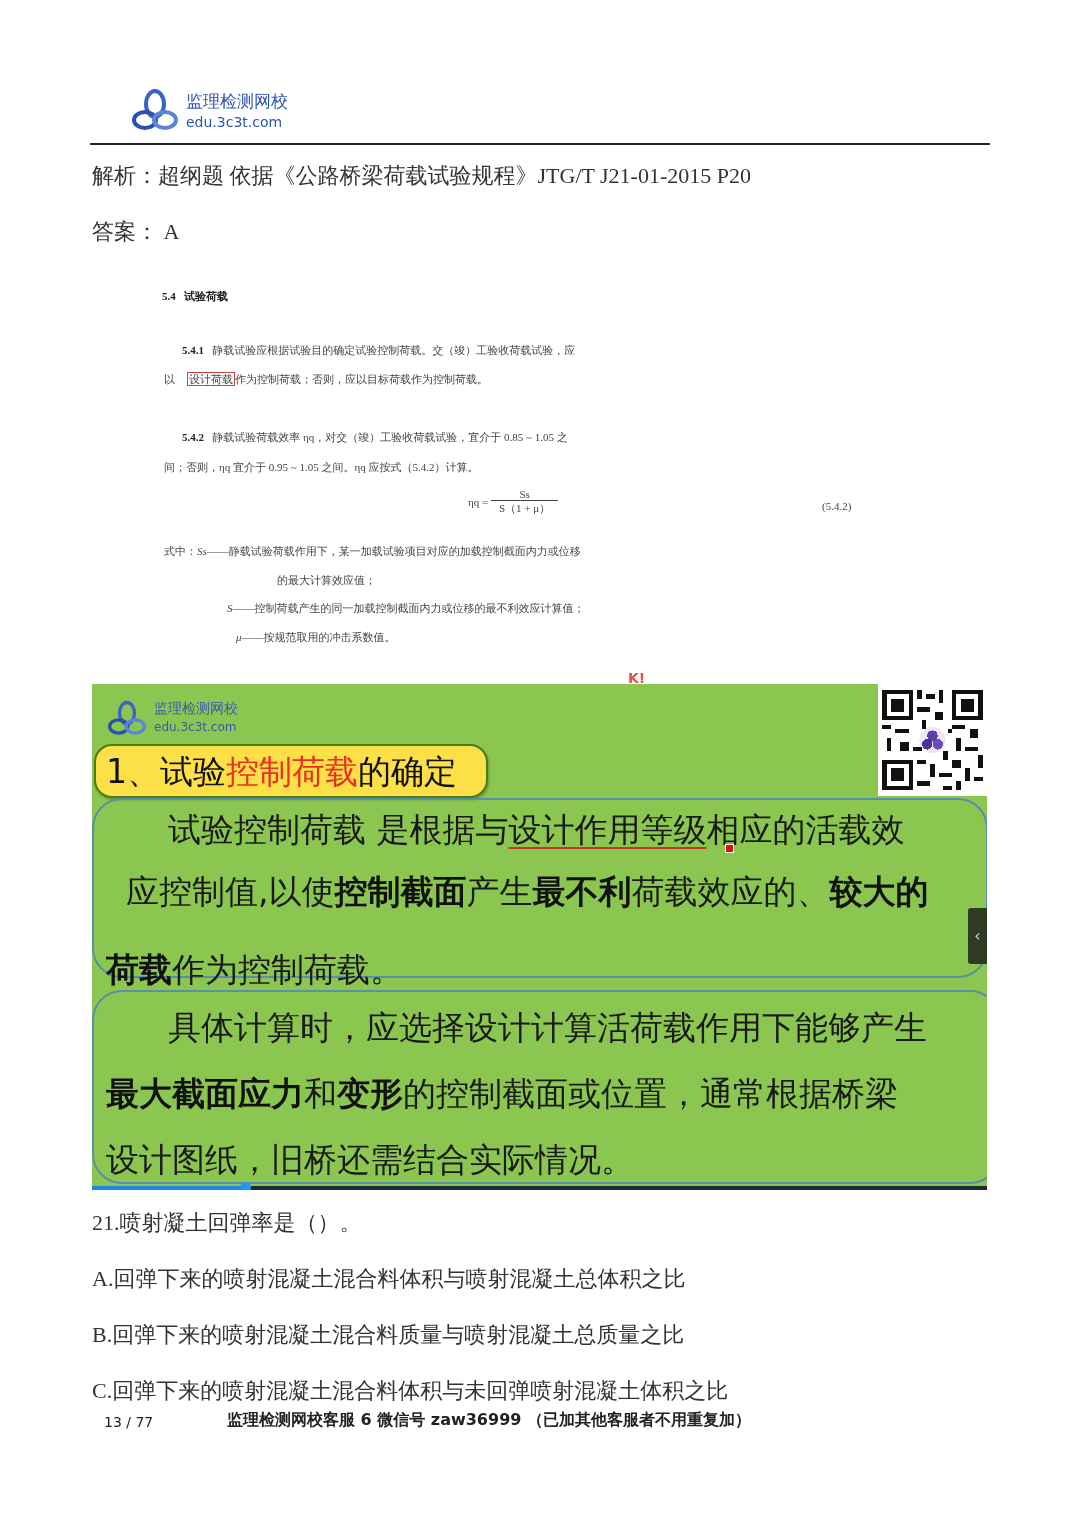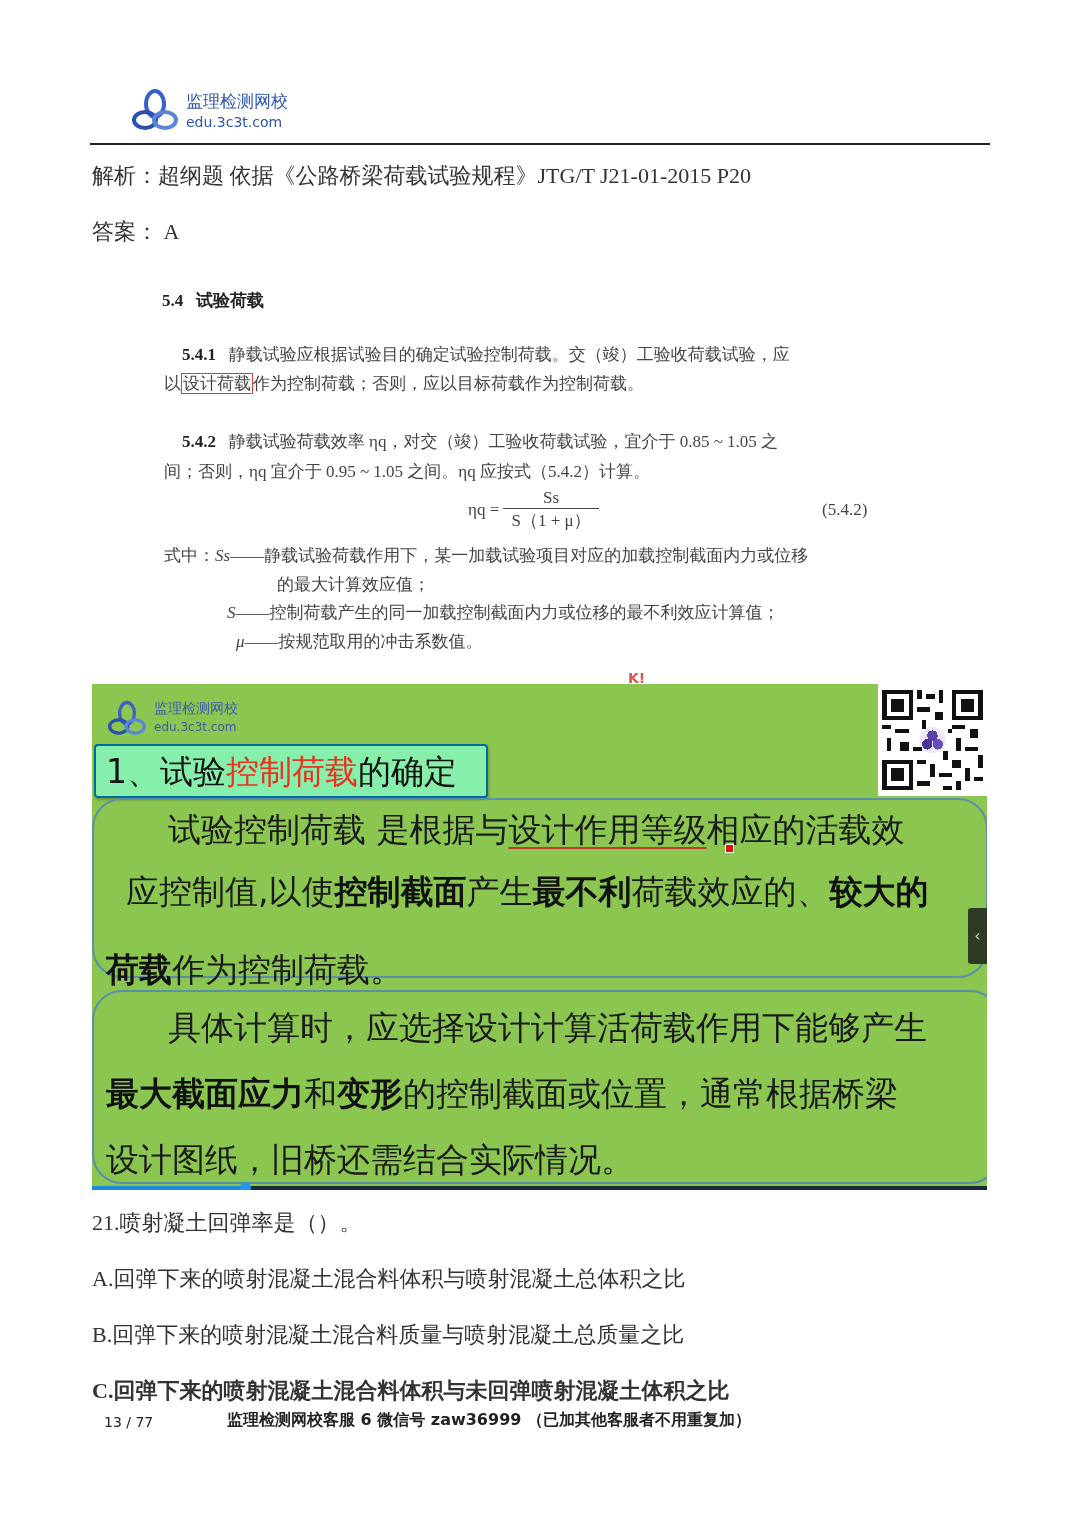--- a/index.html
+++ b/index.html
@@ -16,40 +16,40 @@
   .logo-url { position:absolute; left:54px; top:28px; font-family:"DejaVu Sans", sans-serif;
               font-size:14px; color:#2b55b0; white-space:nowrap; }
   .slogan { left:218px; top:2px; font-family:"DejaVu Sans", sans-serif; font-weight:bold;
             font-size:41px; color:#1e7fd8; white-space:nowrap; letter-spacing:1px; }
   .header-rule { left:90px; top:143px; width:900px; height:2px; background:#222; }
 
   .txt { font-size:22px; white-space:nowrap; color:#333;
          font-family:"Liberation Serif", "DejaVu Serif", serif; }
 
   
-  .std { font-family:"Liberation Serif","DejaVu Serif", serif; color:#444; font-size:17px; white-space:nowrap; }
+  .std { font-family:"Liberation Serif","DejaVu Serif", serif; color:#444; font-size:11px; white-space:nowrap; }
   .std b { color:#222; }
-  .boxed { border:1.5px solid #c8443c; padding:0 1px; }
+  .boxed { border:1.5px solid #c8443c; padding:0 1px;margin-left:12px; }
   .frac { display:inline-block; vertical-align:middle; text-align:center; }
   .frac .num { display:block; border-bottom:1px solid #444; padding:0 8px; }
   .frac .den { display:block; padding:0 8px; }
   .red-mark { left:628px; top:670px; color:#d9534f; font-size:14px; font-weight:bold; font-family:"DejaVu Sans", sans-serif; }
 
   
   .slide { left:92px; top:684px; width:895px; height:506px; background:#8bc750; overflow:hidden; }
   .slide-logo { left:16px; top:14px; width:140px; height:44px; }
   .slide-logo .logo-mark { width:38px; height:38px; }
   .slide-logo .logo-cn { left:46px; top:2px; font-size:14px; color:#3a5ca8; }
   .slide-logo .logo-url { left:46px; top:22px; font-size:12px; color:#3a5ca8; }
   .slide-title { left:168px; top:14px; font-family:"DejaVu Sans", sans-serif; font-size:33px; color:#111; white-space:nowrap; }
   .slide-title b { font-weight:bold; }
   .slide-title .pnum { color:#f4f01e; font-weight:bold; }
   .qr { left:786px; top:0px; width:109px; height:112px; background:#fff; }
-  .section-box { left:2px; top:60px; width:390px; height:50px; background:#86efac;
-                 border:2px solid #0369a1; border-radius:4px; box-shadow:1px 2px 3px rgba(0,0,0,0.25); }
+  .section-box { left:2px; top:60px; width:390px; height:50px; background:#fde047;
+                 border:2px solid #4d7c0f; border-radius:18px; box-shadow:1px 2px 3px rgba(0,0,0,0.25); }
   .section-text { left:10px; top:4px; font-family:"DejaVu Sans", sans-serif; font-size:33px; color:#111; white-space:nowrap; }
   .section-text .hl { color:#e8321e; }
   .card { border:2.5px solid #5a8fa8; border-radius:30px; }
   .card1 { left:0px; top:114px; width:892px; height:176px; }
   .card2 { left:0px; top:306px; width:892px; height:190px;padding-left:12px; }
   .slide-para { font-family:"DejaVu Sans", sans-serif; font-size:33px; color:#1a1a1a; white-space:nowrap; }
   .slide-para b { font-weight:bold; color:#111; }
   .underline-red { text-decoration:underline; text-decoration-color:#c0392b; text-underline-offset:6px; text-decoration-thickness:2px; }
   .cursor-dot { left:633px; top:160px; width:7px; height:7px; background:#e01010; border:1px solid #fff; }
   .side-tab { left:876px; top:224px; width:19px; height:56px; background:#2f3a24; border-radius:3px 0 0 3px;
@@ -214,16 +214,16 @@
   </div>
 
   <div class="abs progress-track"></div>
   <div class="abs progress-fill"></div>
   <div class="abs progress-knob"></div>
 </div>
 
 <div class="abs txt" style="left:92px; top:1208px;">21.喷射凝土回弹率是（）。</div>
 <div class="abs txt" style="left:92px; top:1264px;">A.回弹下来的喷射混凝土混合料体积与喷射混凝土总体积之比</div>
 <div class="abs txt" style="left:92px; top:1320px;">B.回弹下来的喷射混凝土混合料质量与喷射混凝土总质量之比</div>
-<div class="abs txt" style="left:92px; top:1376px;font-weight:bold;">C.回弹下来的喷射混凝土混合料体积与未回弹喷射混凝土体积之比</div>
+<div class="abs txt" style="left:92px; top:1376px;">C.回弹下来的喷射混凝土混合料体积与未回弹喷射混凝土体积之比</div>
 
 <div class="abs footer-page">13 / 77</div>
 <div class="abs footer-note">监理检测网校客服 6 微信号    zaw36999  （已加其他客服者不用重复加）</div>
 
 </body></html>

